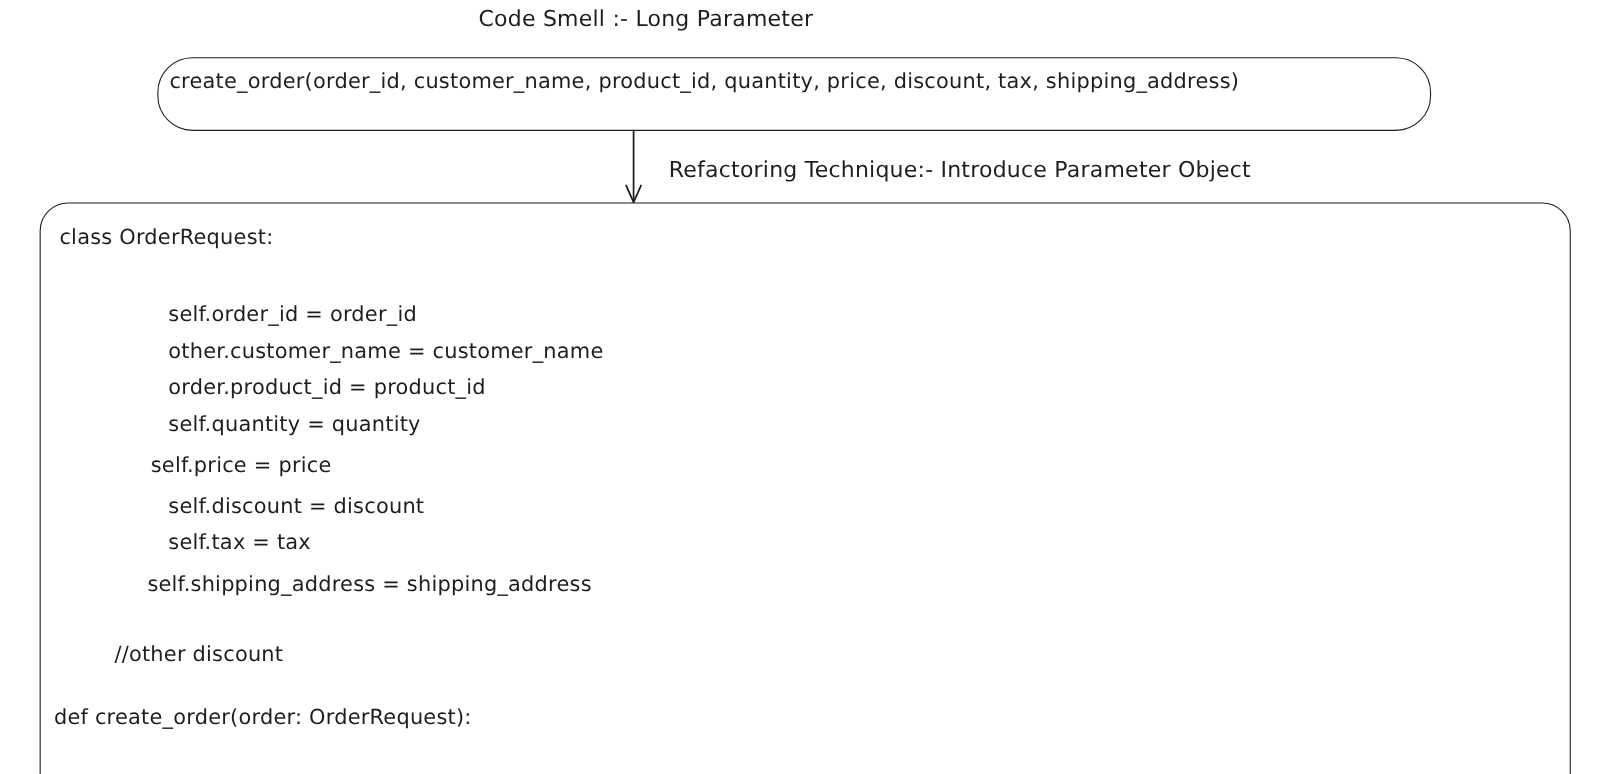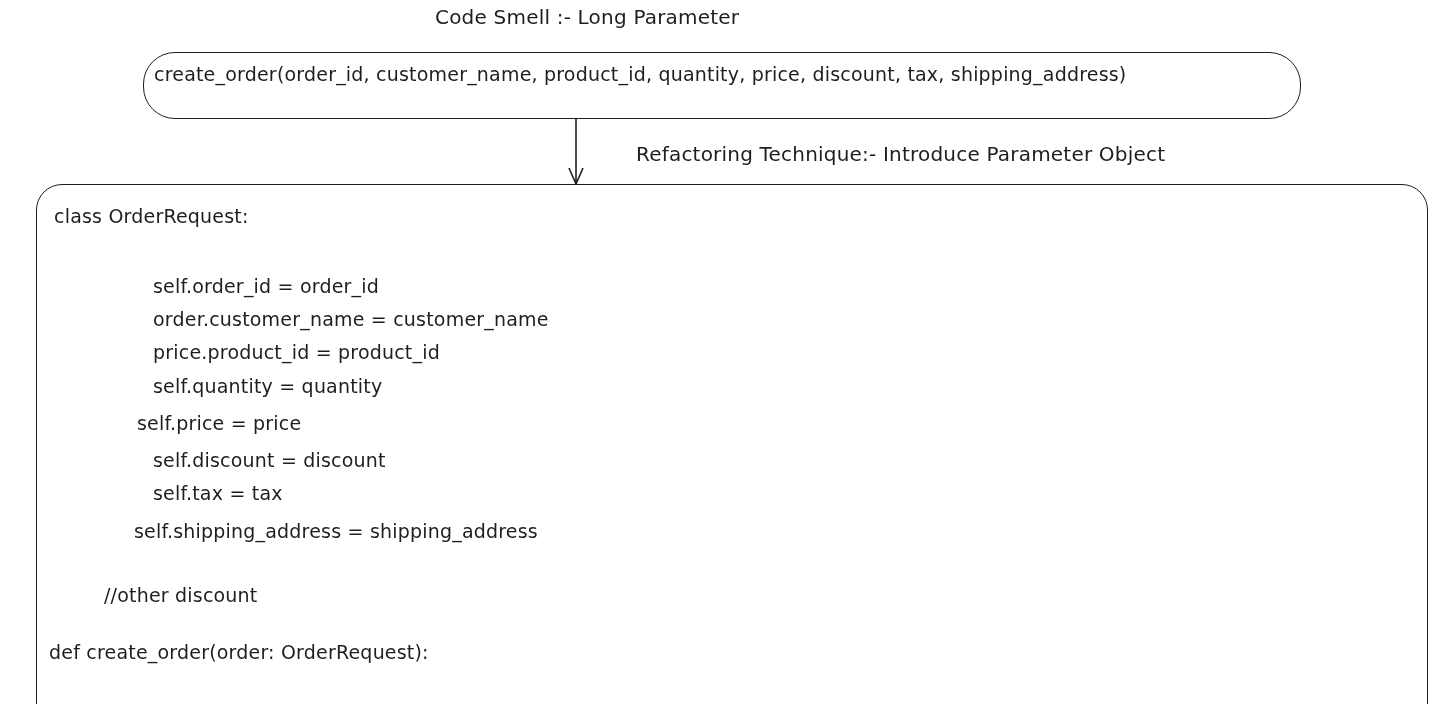--- a/index.html
+++ b/index.html
@@ -16,27 +16,27 @@
 
 <div class="box" style="left:143px; top:52px; width:1158px; height:67px;">
   <div class="txt small" style="left:10px; top:9px;">create_order(order_id, customer_name, product_id, quantity, price, discount, tax, shipping_address)</div>
 </div>
 
 <svg style="position:absolute; left:566px; top:118px;" width="22" height="70" viewBox="0 0 22 70">
   <line x1="10" y1="0" x2="10" y2="66" stroke="#1e1e1e" stroke-width="1.6"></line>
   <polyline points="3,50 10,66 17,50" fill="none" stroke="#1e1e1e" stroke-width="1.6"></polyline>
 </svg>
 
-<div class="txt" style="left:608px; top:142px;margin-left:28px;">Refactoring Technique:- Introduce Parameter Object</div>
+<div class="txt" style="left:608px; top:142px;">Refactoring Technique:- Introduce Parameter Object</div>
 
 <div class="box" style="left:36px; top:184px; width:1392px; height:613px; border-radius:26px;">
   <div class="txt small" style="left:17px; top:19px;">class OrderRequest:</div>
   <div class="txt small" style="left:116px; top:89px;">self.order_id = order_id</div>
-  <div class="txt small" style="left:116px; top:122px;">order.customer_name = customer_name</div>
-  <div class="txt small" style="left:116px; top:155px;">price.product_id = product_id</div>
+  <div class="txt small" style="left:116px; top:122px;">other.customer_name = customer_name</div>
+  <div class="txt small" style="left:116px; top:155px;">order.product_id = product_id</div>
   <div class="txt small" style="left:116px; top:189px;">self.quantity = quantity</div>
   <div class="txt small" style="left:100px; top:226px;">self.price = price</div>
   <div class="txt small" style="left:116px; top:263px;">self.discount = discount</div>
   <div class="txt small" style="left:116px; top:296px;">self.tax = tax</div>
   <div class="txt small" style="left:97px; top:334px;">self.shipping_address = shipping_address</div>
   <div class="txt small" style="left:67px; top:398px;">//other discount</div>
   <div class="txt small" style="left:12px; top:455px;">def create_order(order: OrderRequest):</div>
 </div>
 
 </body></html>

